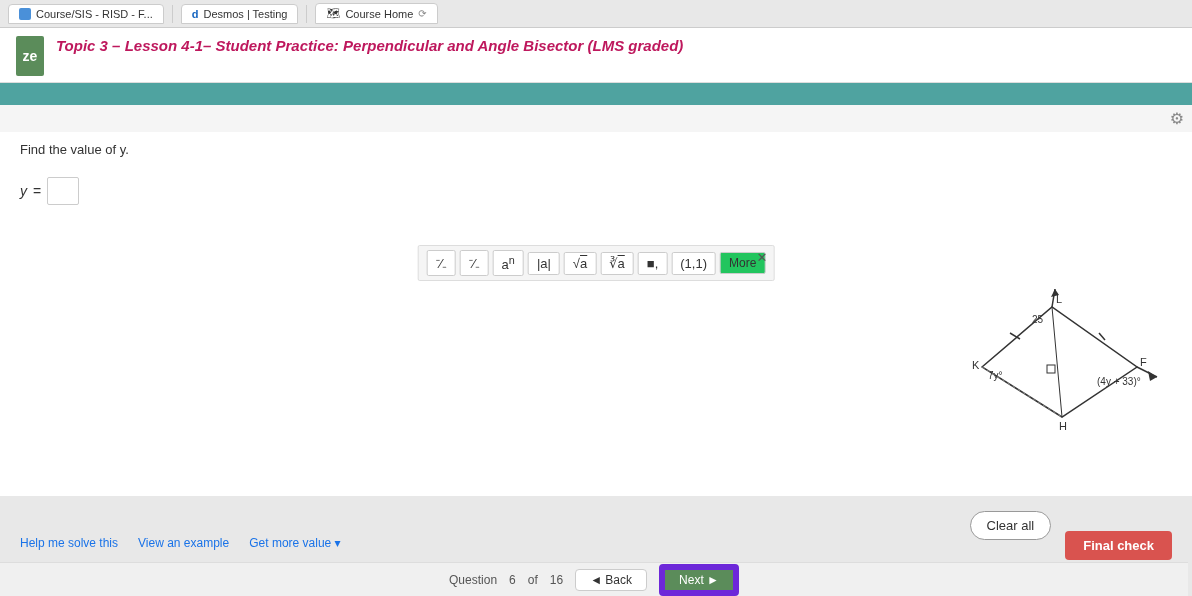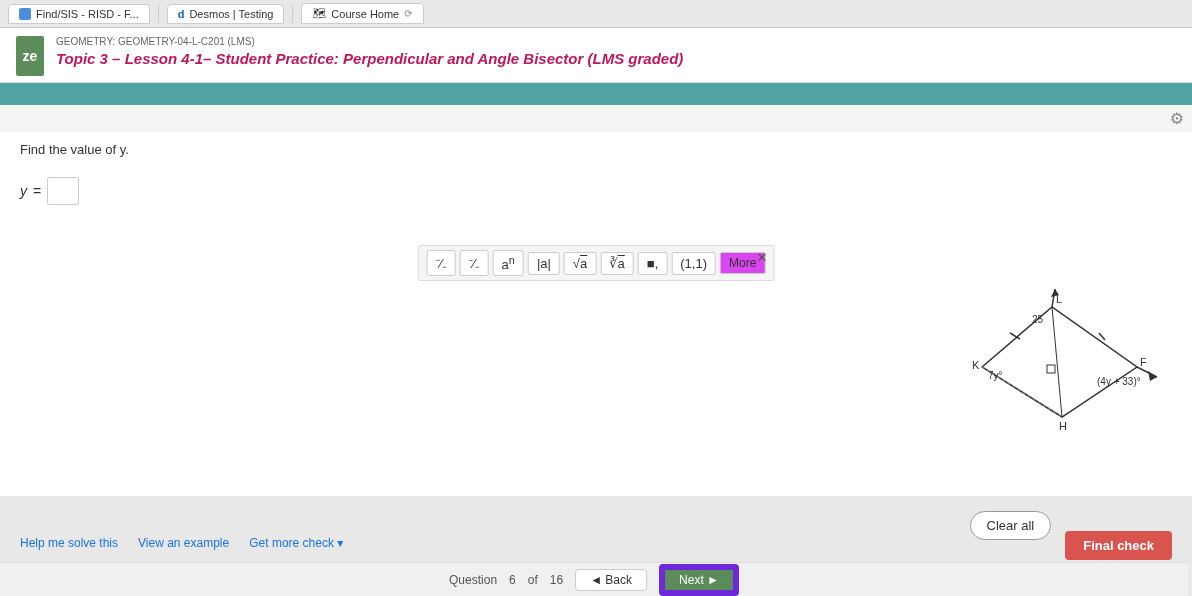--- a/index.html
+++ b/index.html
@@ -190,21 +190,21 @@
       border: 1px solid #ccc;
       border-radius: 2px;
       padding: 3px 8px;
       font-size: 13px;
       cursor: pointer;
       min-width: 28px;
       text-align: center;
       color: #333;
     }
     .math-btn-more {
-      background: #d946ef;
+      background: #22c55e;
       border: 1px solid #ccc;
       border-radius: 2px;
       padding: 3px 8px;
       font-size: 12px;
       cursor: pointer;
       color: #333;
     }
     .close-x {
       position: absolute;
       right: 6px;
@@ -321,39 +321,38 @@
     }
   </style>
 </head>
 <body>
 
 <div class="page-wrapper">
 
   <div class="browser-bar">
     <div class="browser-tab">
       <span class="browser-tab-icon"></span>
-      <span>Find/SIS - RISD - F...</span>
+      <span>Course/SIS - RISD - F...</span>
     </div>
     <div class="browser-tab-separator"></div>
     <div class="browser-tab">
       <span style="color:#1565c0;font-size:11px;font-weight:bold;">d</span>
       <span>Desmos | Testing</span>
     </div>
     <div class="browser-tab-separator"></div>
     <div class="browser-tab">
       <span style="font-size:11px;">🗺</span>
       <span>Course Home</span>
       <span style="font-size:10px;color:#888;">⟳</span>
     </div>
   </div>
 
   <div class="header">
     <div class="header-icon">ze</div>
     <div class="header-text">
-      <div class="header-subtitle">GEOMETRY: GEOMETRY-04-L-C201 (LMS)</div>
       <div class="header-title">Topic 3 – Lesson 4-1– Student Practice: Perpendicular and Angle Bisector (LMS graded)</div>
     </div>
   </div>
 
   <div class="teal-bar"></div>
 
   <div class="settings-row">
     <span class="settings-icon">⚙</span>
   </div>
 
@@ -418,21 +417,21 @@
         <span class="close-x">✕</span>
       </div>
     </div>
   </div>
 
   <div class="bottom-area">
 
     <div class="help-row">
       <a class="help-link">Help me solve this</a>
       <a class="help-link">View an example</a>
-      <a class="help-link">Get more check ▾</a>
+      <a class="help-link">Get more value ▾</a>
     </div>
 
     <div class="action-buttons">
       <button class="clear-all-btn">Clear all</button>
       <button class="final-check-btn">Final check</button>
     </div>
 
     <div class="nav-bar">
       <span class="nav-text">Question</span>
       <span class="nav-text">6</span>

